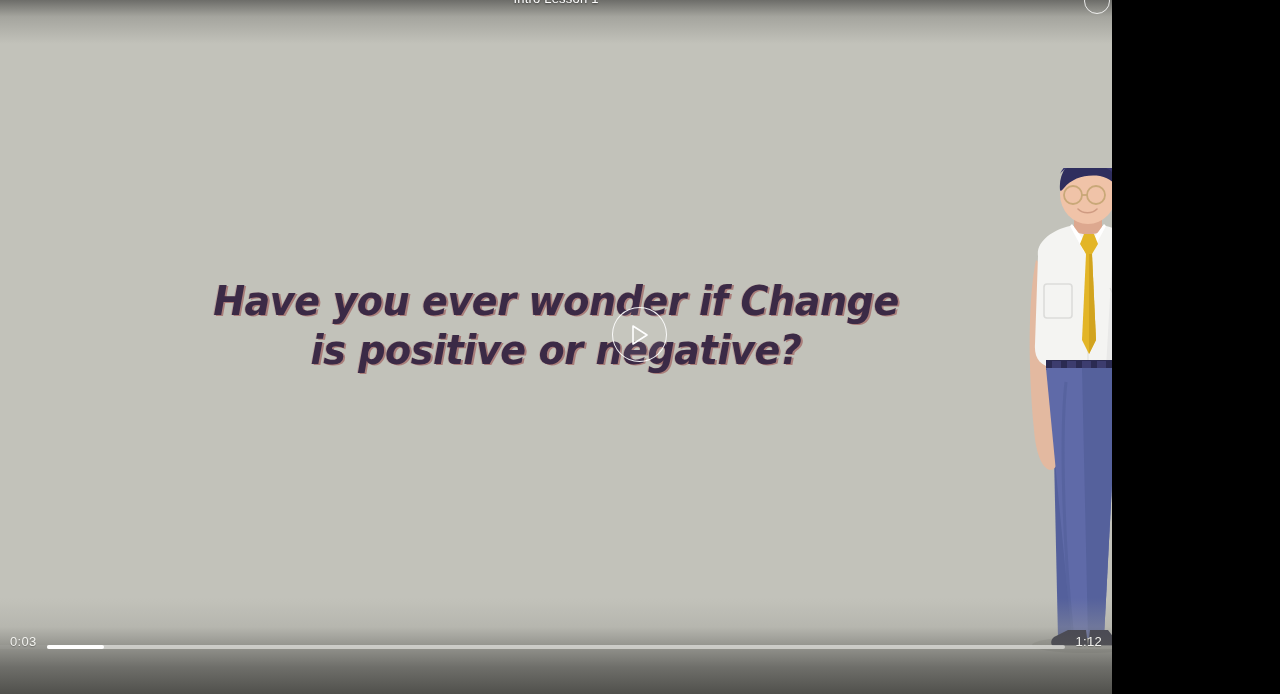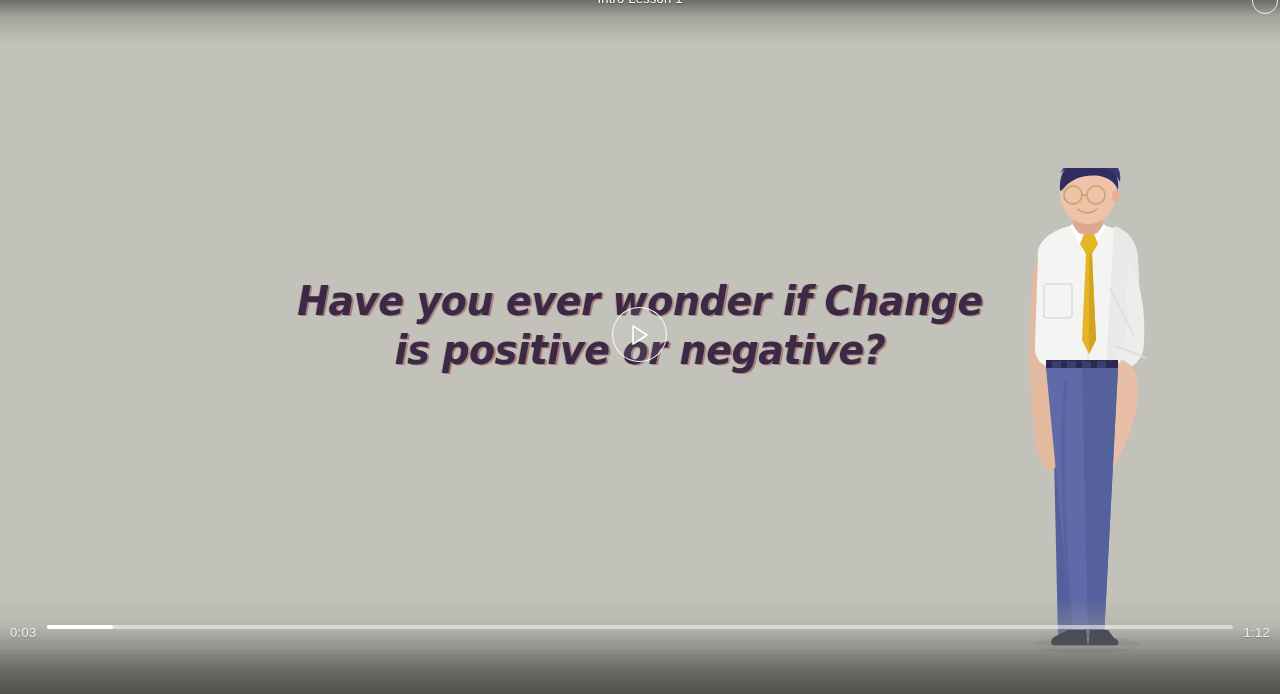--- a/index.html
+++ b/index.html
@@ -5,21 +5,21 @@
   * { margin:0; padding:0; box-sizing:border-box; }
   html, body {
     width:1280px; height:694px;
     overflow:hidden;
     background:#000;
     font-family:"Liberation Sans", sans-serif;
   }
 
   #player {
     position:relative;
-    width:1280px; height:694px;
+    width:1112px; height:694px;
     background:#c2c2ba;
     overflow:hidden;
   }
 
   
   #stage {
     position:absolute; inset:0;
     background:#c2c2ba;
   }
 
@@ -104,21 +104,21 @@
     position:absolute; left:0; right:0; bottom:0; height:96px;
     background:linear-gradient(to bottom, rgba(194,194,186,0) 0%, rgba(160,160,154,0.35) 30%, rgba(96,96,92,0.85) 72%, rgba(74,74,70,0.95) 100%);
     pointer-events:none;
   }
 
   #controls {
     position:absolute;
     left:0; right:0; bottom:45px;
     height:24px;
     display:flex;
-    align-items:flex-start;
+    align-items:flex-end;
     padding:0 10px;
     gap:10px;
   }
   .time-label {
     color:#f2f2ee;
     font-size:13px;
     letter-spacing:.3px;
     font-family:"Liberation Sans", sans-serif;
     text-shadow:0 1px 1px rgba(0,0,0,.25);
     flex:0 0 auto;

